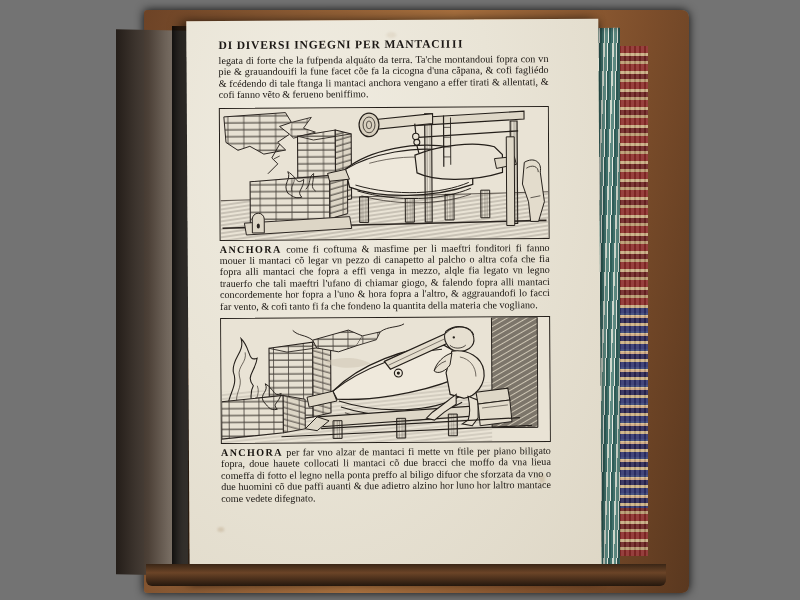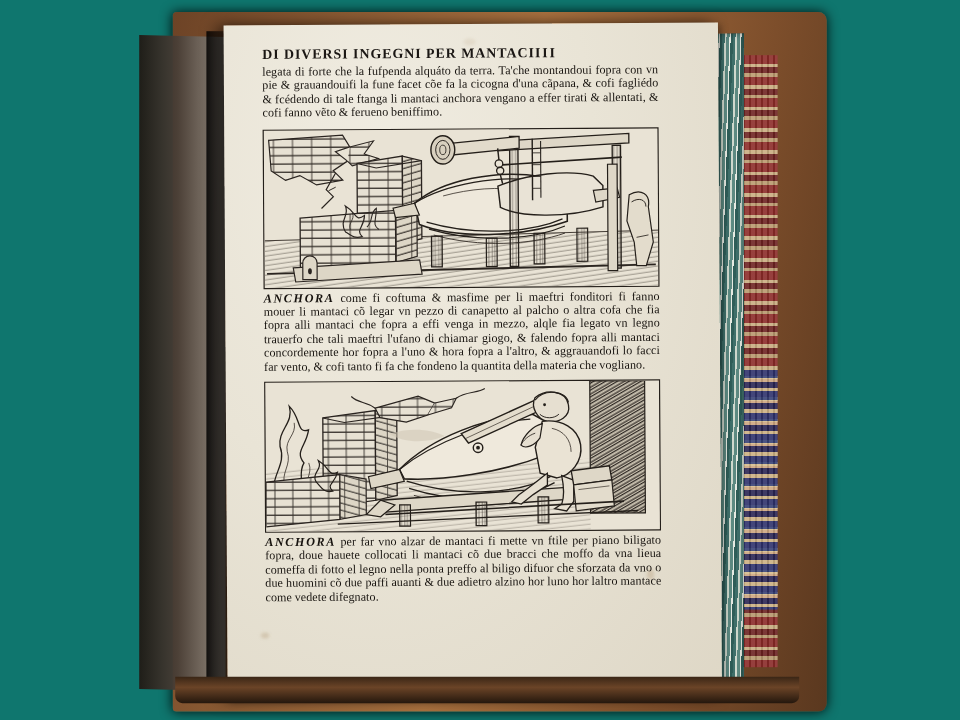--- a/index.html
+++ b/index.html
@@ -1,19 +1,19 @@
 <!DOCTYPE html>
 <html><head>
 <meta charset="utf-8">
 <style>
   * { margin:0; padding:0; box-sizing:border-box; }
   html,body { width:800px; height:600px; overflow:hidden; background:#000; }
   body { font-family:"Liberation Serif", serif; }
 
-  #stage { position:relative; width:800px; height:600px; background:#0f766e; }
+  #stage { position:relative; width:800px; height:600px; background:#737373; }
 
   
   #book { position:absolute; left:116px; top:8px; width:576px; height:585px; }
 
   
   .cover {
     position:absolute; left:28px; top:2px; width:545px; height:583px;
     background:linear-gradient(100deg,#6d4326 0%,#8a5a33 22%,#a9713f 48%,#7d4e2b 78%,#5a381f 100%);
     border-radius:3px 7px 7px 3px;
     box-shadow:0 0 10px rgba(0,0,0,.85);
@@ -89,21 +89,21 @@
     font-weight:700; white-space:nowrap;
   }
   .running-head .title { }
   .running-head .folio { letter-spacing:1.6px; }
 
   p.body {
     font-size:10.1px; line-height:11.4px; color:#17130f;
     text-align:justify; margin-top:3px;
     word-spacing:-.3px; letter-spacing:.05px;
   }
-  p.body .initial { font-weight:700; letter-spacing:1.4px;font-style:italic; }
+  p.body .initial { font-weight:700; letter-spacing:1.4px; }
 
   
   .woodcut {
     position:relative; margin-top:7px;
     border:1.3px solid #241f1a;
     background:#e7e1d3;
     overflow:hidden;
   }
   #woodcut-top { height:133px; }
   #woodcut-bottom { height:126px; margin-top:6px; }

